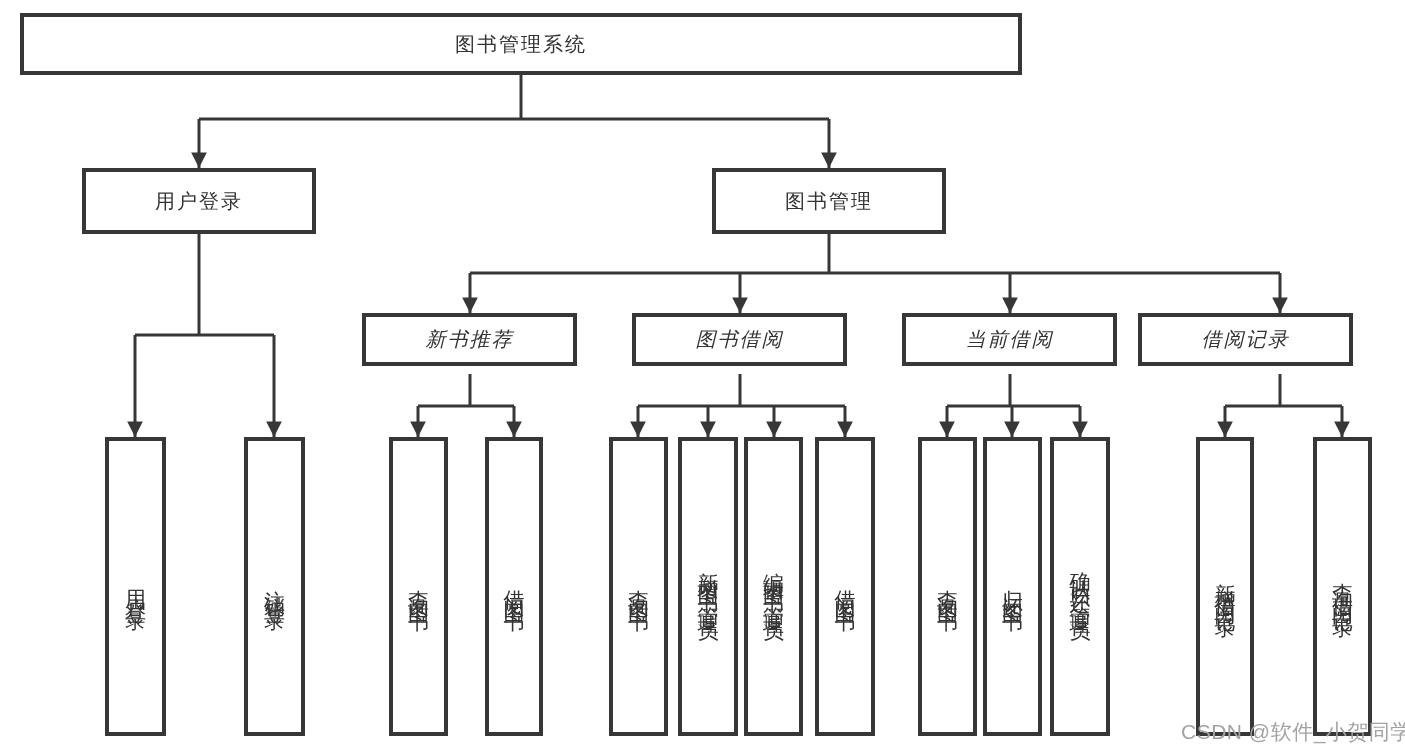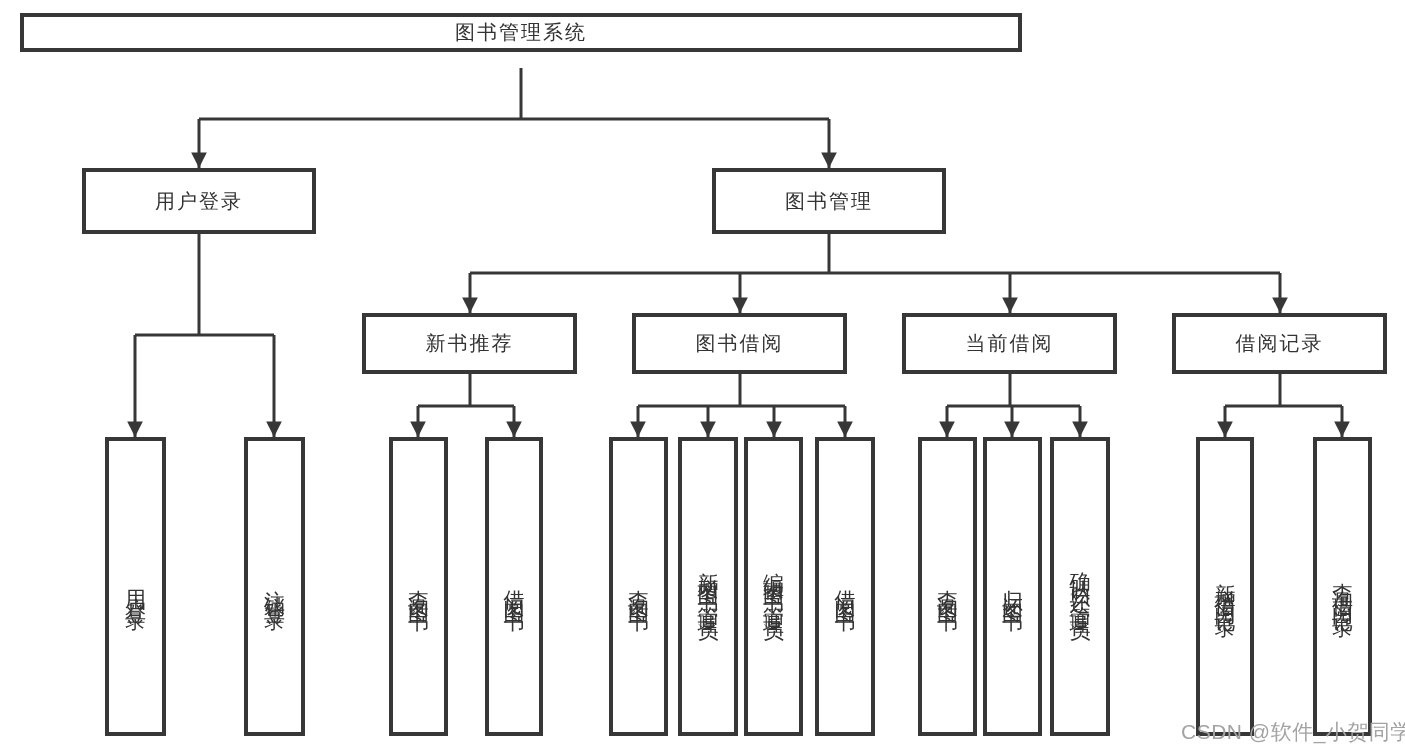--- a/index.html
+++ b/index.html
@@ -14,23 +14,23 @@
   .wires{position:absolute;left:0;top:0;width:1405px;height:747px;}
   .wires path{stroke:var(--line);stroke-width:3;fill:none;}
   .wires .head{fill:var(--line);stroke:none;}
   .box{
     position:absolute;box-sizing:border-box;background:var(--bg);
     border:4px solid var(--line);
     display:flex;align-items:center;justify-content:center;
     text-align:center;
   }
   .h-label{font-size:20px;letter-spacing:2px;white-space:nowrap;}
-  .root{left:20px;top:13px;width:1002px;height:39px;}
+  .root{left:20px;top:13px;width:1002px;height:62px;}
   .lvl2{top:168px;width:234px;height:66px;}
-  .lvl3{top:313px;width:215px;height:61px;}
+  .lvl3{top:313px;width:215px;height:53px;font-style:italic;}
   .leaf{
     top:437px;height:299px;
     writing-mode:vertical-rl;text-orientation:mixed;
     font-size:21px;letter-spacing:7px;white-space:nowrap;
   }
   .watermark{
     position:absolute;left:1181px;top:718px;z-index:10;
     font-size:21px;color:var(--wm);letter-spacing:0.5px;white-space:nowrap;
   }
 </style>
@@ -102,21 +102,21 @@
   </svg>
 
   <div class="box root h-label">图书管理系统</div>
 
   <div class="box lvl2 h-label" style="left:82px;">用户登录</div>
   <div class="box lvl2 h-label" style="left:712px;text-align:center;">图书管理</div>
 
   <div class="box lvl3 h-label" style="left:362px;">新书推荐</div>
   <div class="box lvl3 h-label" style="left:632px;">图书借阅</div>
   <div class="box lvl3 h-label" style="left:902px;">当前借阅</div>
-  <div class="box lvl3 h-label" style="left:1172px;">借阅记录</div>
+  <div class="box lvl3 h-label" style="left:1138px;">借阅记录</div>
 
   <div class="box leaf" style="left:105px;width:61px;">用户登录</div>
   <div class="box leaf" style="left:244px;width:61px;">注销登录</div>
 
   <div class="box leaf" style="left:389px;width:59px;">查询图书</div>
   <div class="box leaf" style="left:485px;width:58px;">借阅图书</div>
 
   <div class="box leaf" style="left:609px;width:59px;">查询图书</div>
   <div class="box leaf" style="left:678px;width:60px;">新增图书（管理员）</div>
   <div class="box leaf" style="left:744px;width:59px;">编辑图书（管理员）</div>

